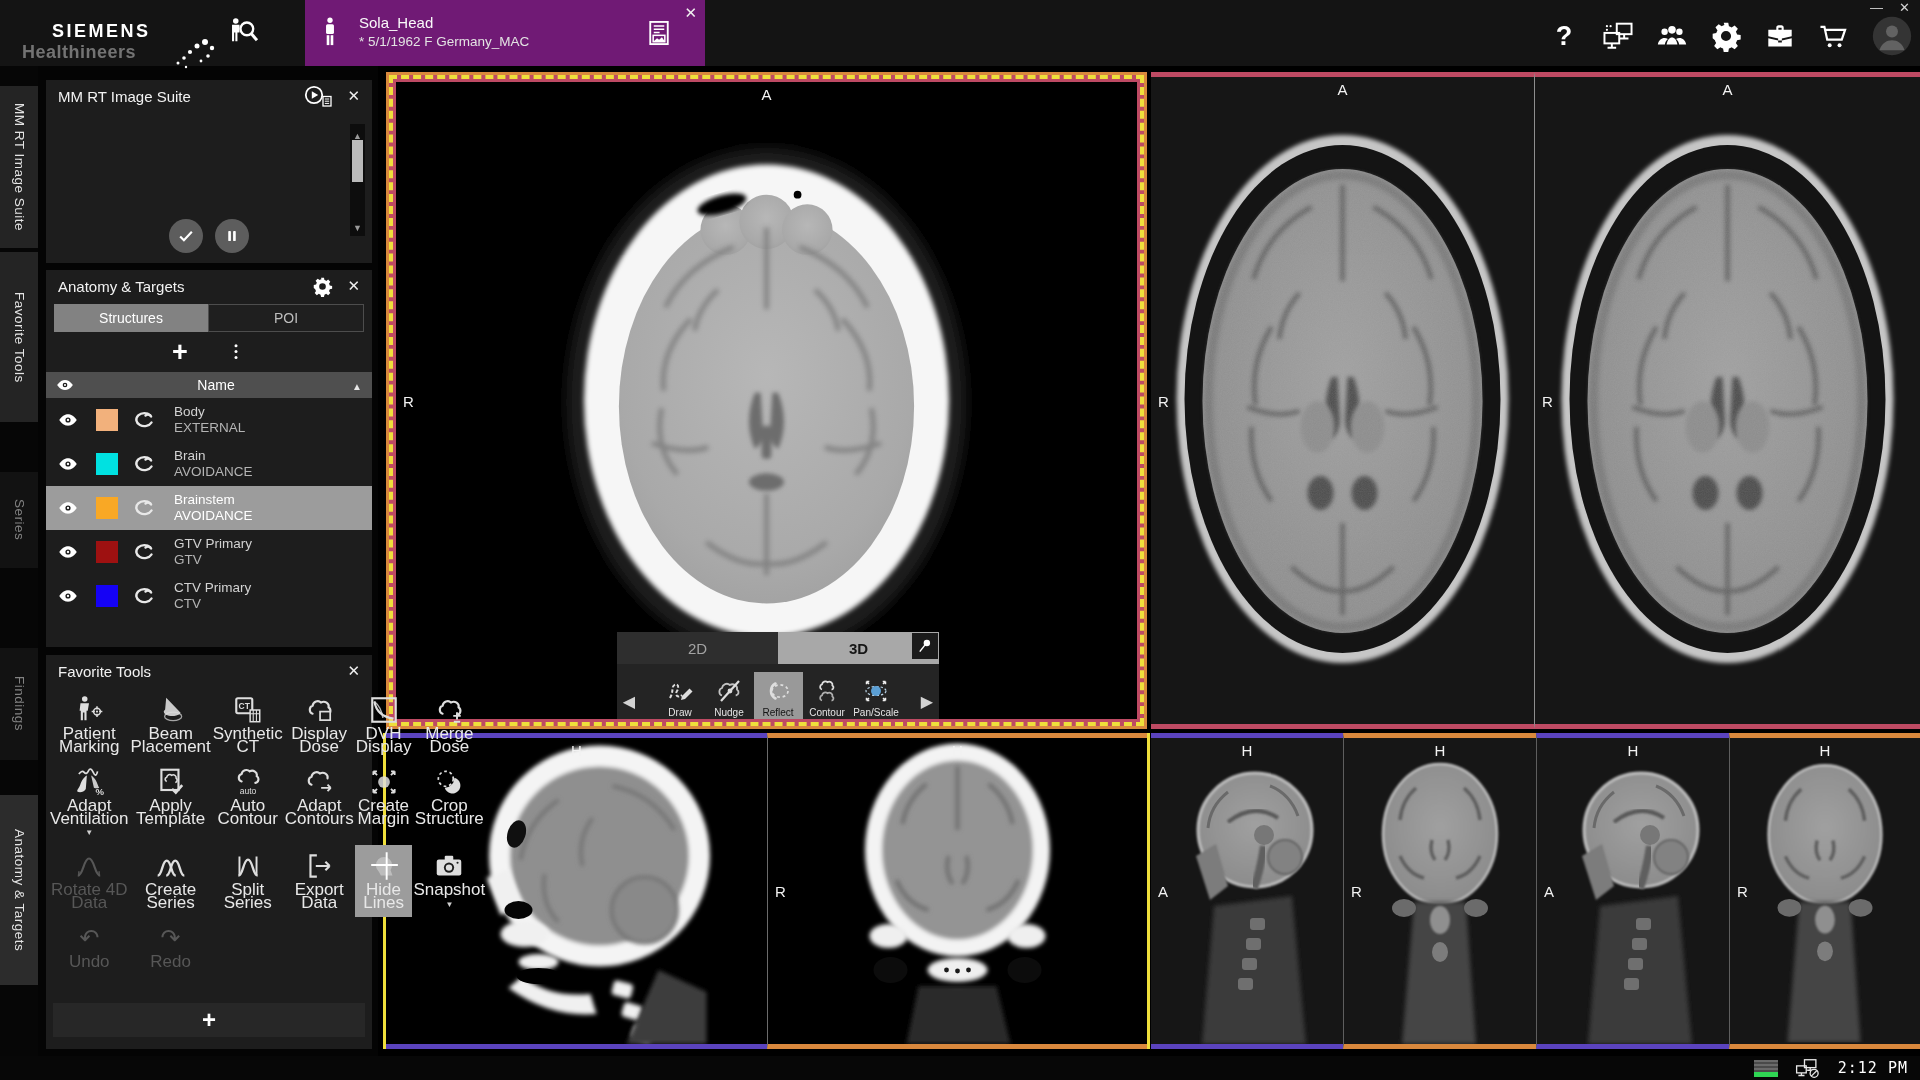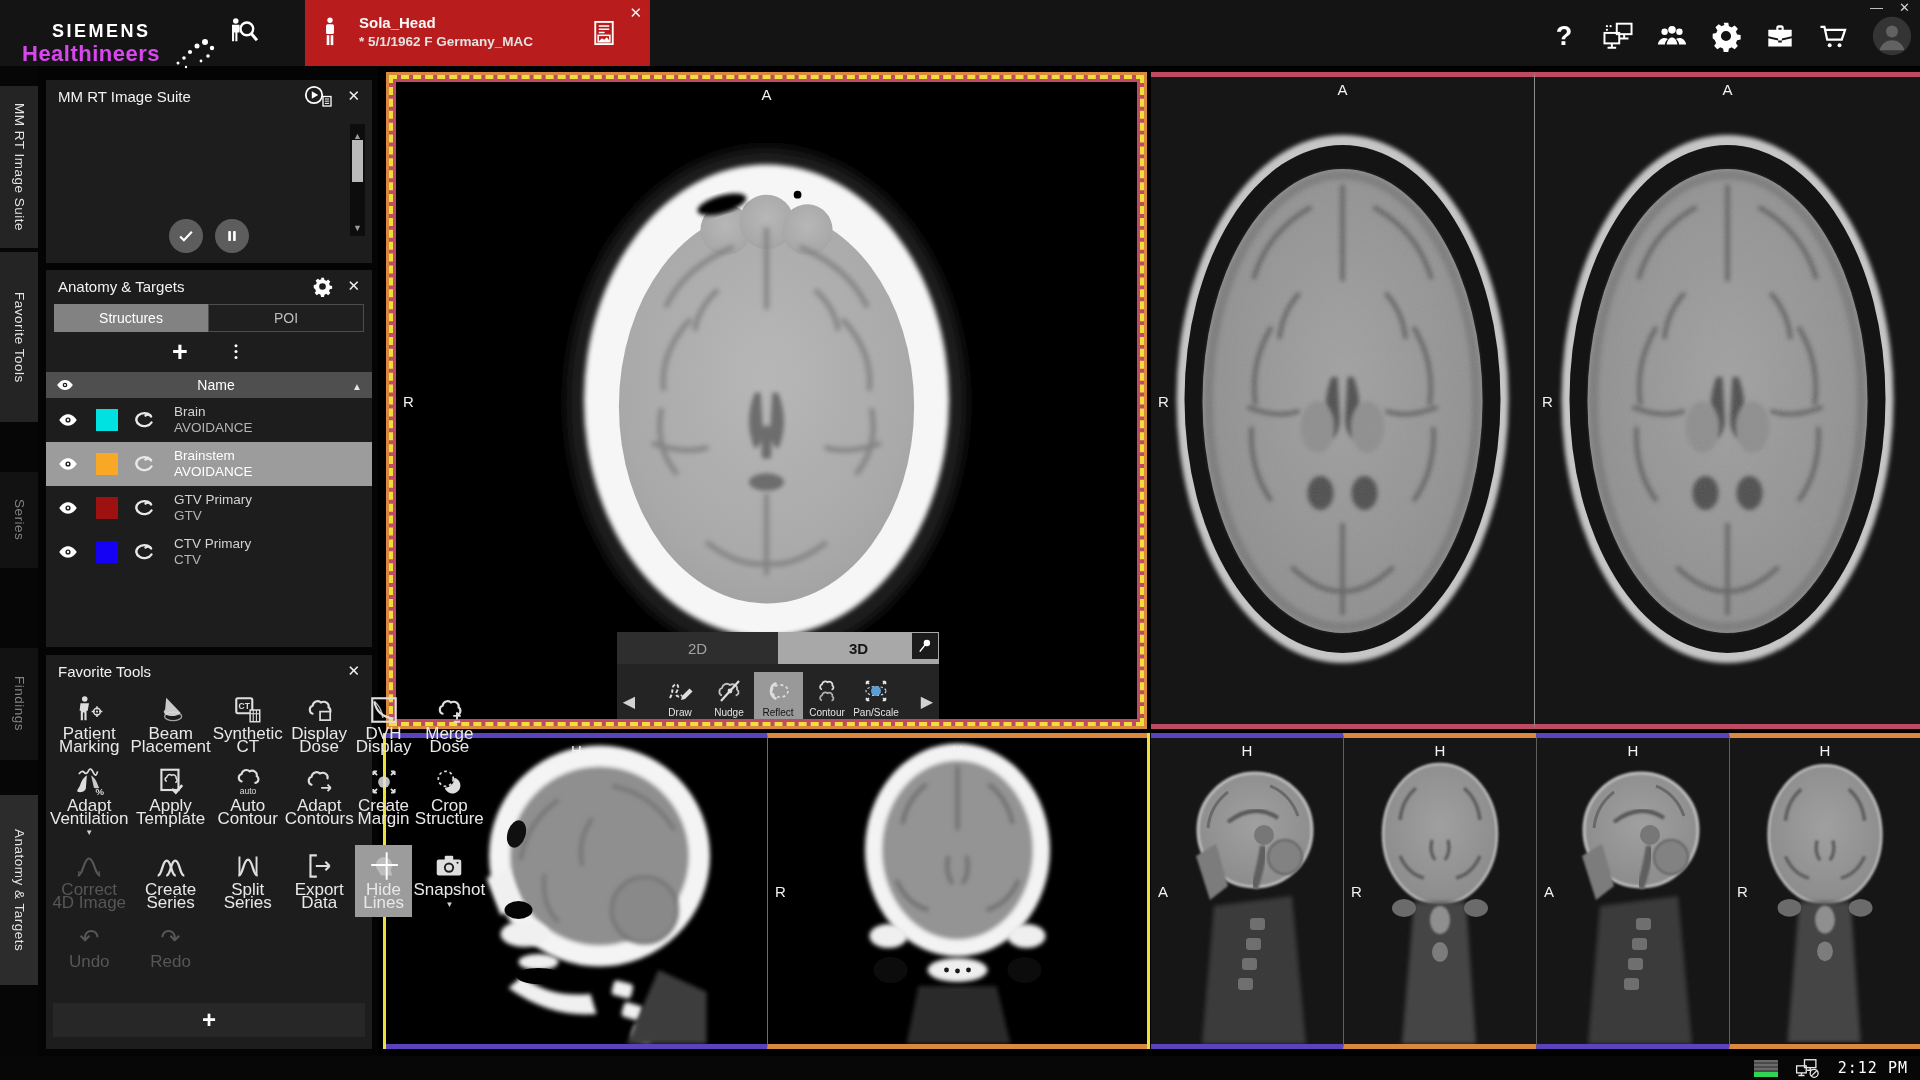--- a/index.html
+++ b/index.html
@@ -4,24 +4,24 @@
 <style>
   html,body{margin:0;padding:0;background:#000;}
   body{font-family:"Liberation Sans","DejaVu Sans",sans-serif;}
   *{box-sizing:border-box;-webkit-user-select:none;user-select:none;}
   .screen{position:relative;width:1920px;height:1080px;background:#000;color:#e8e8e8;overflow:hidden;}
 
   
   .topbar{position:absolute;left:0;top:0;width:1920px;height:66px;background:#141414;z-index:20;}
   .brand{position:absolute;left:22px;top:22px;line-height:1;}
   .brand .l1{font-size:18px;font-weight:bold;letter-spacing:2.5px;color:#fff;margin-left:30px;}
-  .brand .l2{font-size:22px;font-weight:bold;letter-spacing:.5px;color:#d946ef;margin-top:3px;}
+  .brand .l2{font-size:18px;font-weight:bold;letter-spacing:.5px;color:#737373;margin-top:3px;}
   .brand-dots{position:absolute;left:152px;top:12px;width:46px;height:40px;}
   .pt-search{position:absolute;left:224px;top:15px;width:36px;height:36px;color:#fff;}
-  .patient-tab{position:absolute;left:305px;top:0;width:345px;height:66px;background:#b91c1c;font-weight:bold;}
+  .patient-tab{position:absolute;left:305px;top:0;width:400px;height:66px;background:#701a75;}
   .patient-tab .pticon{position:absolute;left:14px;top:16px;width:22px;height:34px;}
   .patient-tab .ptname{position:absolute;left:54px;top:14px;font-size:15px;color:#fafafa;}
   .patient-tab .ptdetails{position:absolute;left:54px;top:34px;font-size:13.5px;color:#e3e3e3;}
   .patient-tab .report{position:absolute;right:32px;top:18px;width:28px;height:30px;}
   .patient-tab .ptclose{position:absolute;right:8px;top:4px;font-size:15px;color:#f0f0f0;cursor:default;}
   .win-controls{position:absolute;right:10px;top:0px;display:flex;gap:16px;font-size:13px;color:#d5d5d5;z-index:30;}
   .top-icons{position:absolute;right:8px;top:0;height:66px;display:flex;align-items:center;gap:22px;padding-top:6px;}
   .top-ic{width:32px;height:32px;color:#fff;display:flex;align-items:center;justify-content:center;}
   .top-ic:last-child{width:40px;height:40px;opacity:.85;}
   .glyph{display:inline-block;line-height:1;}
@@ -530,20 +530,40 @@
               <path d="M1.5 8C5 2.8 8.8 1.2 12 1.2S19 2.8 22.5 8C19 13.2 15.2 14.8 12 14.8S5 13.2 1.5 8z" fill="#fff"></path>
               <circle cx="12" cy="8" r="3.1" fill="#1d1d1d"></circle>
               <circle cx="12" cy="8" r="1.4" fill="#fff"></circle>
             </svg>
           </span>
         <span class="nh-label">Name</span>
         <span class="nh-sort"><span class="glyph" style="font-size:10px">▲</span></span>
       </div>
       <div class="slist">
 
+      <div class="srow">
+            <span class="s-eye">
+              <svg viewBox="0 0 24 16">
+                <path d="M1.5 8C5 2.8 8.8 1.2 12 1.2S19 2.8 22.5 8C19 13.2 15.2 14.8 12 14.8S5 13.2 1.5 8z" fill="#fff"></path>
+                <circle cx="12" cy="8" r="3.1" fill="#1d1d1d"></circle>
+                <circle cx="12" cy="8" r="1.4" fill="#fff"></circle>
+              </svg>
+            </span>
+            <span class="s-swatch" style="background: rgb(242, 177, 124);"></span>
+            <span class="s-blob">
+              <svg viewBox="0 0 24 20">
+                <path d="M19.5 12.5a8 6.5 0 1 1-1.2-7.2" stroke="#e8e8e8" stroke-width="2.4" fill="none" stroke-linecap="round"></path>
+                <path d="M13.5 5.5c2-1.6 4.5-1 5.6 1" stroke="#e8e8e8" stroke-width="2.4" fill="none" stroke-linecap="round"></path>
+              </svg>
+            </span>
+            <span class="s-text">
+              <span class="s-name">Body</span>
+              <span class="s-type">EXTERNAL</span>
+            </span>
+          </div>
           <div class="srow">
             <span class="s-eye">
               <svg viewBox="0 0 24 16">
                 <path d="M1.5 8C5 2.8 8.8 1.2 12 1.2S19 2.8 22.5 8C19 13.2 15.2 14.8 12 14.8S5 13.2 1.5 8z" fill="#fff"></path>
                 <circle cx="12" cy="8" r="3.1" fill="#1d1d1d"></circle>
                 <circle cx="12" cy="8" r="1.4" fill="#fff"></circle>
               </svg>
             </span>
             <span class="s-swatch" style="background: rgb(0, 225, 225);"></span>
             <span class="s-blob">
@@ -762,21 +782,21 @@
             <span class="t-label">Crop Structure</span>
 
           </div>
           <div class="tool disabled">
             <span class="t-icon">
               <svg viewBox="0 0 30 30">
                 <path d="M5.5 24v-4M24.5 24v-4" stroke="currentColor" stroke-width="1.4"></path>
                 <path d="M4.5 24c5 0 5.5-16 10.5-16s5.5 16 10.5 16" stroke="currentColor" stroke-width="2" fill="none"></path>
               </svg>
             </span>
-            <span class="t-label">Correct 4D Image</span>
+            <span class="t-label">Rotate 4D Data</span>
 
           </div>
           <div class="tool">
             <span class="t-icon">
               <svg viewBox="0 0 30 30">
                 <path d="M2.5 24c4.5 0 4-14 8.5-14s4 14 8.5 14" stroke="currentColor" stroke-width="2.2" fill="none"></path>
                 <path d="M10.5 24c4.5 0 4-14 8.5-14s4 14 8.5 14" stroke="currentColor" stroke-width="2.2" fill="none"></path>
               </svg>
             </span>
             <span class="t-label">Create Series</span>

